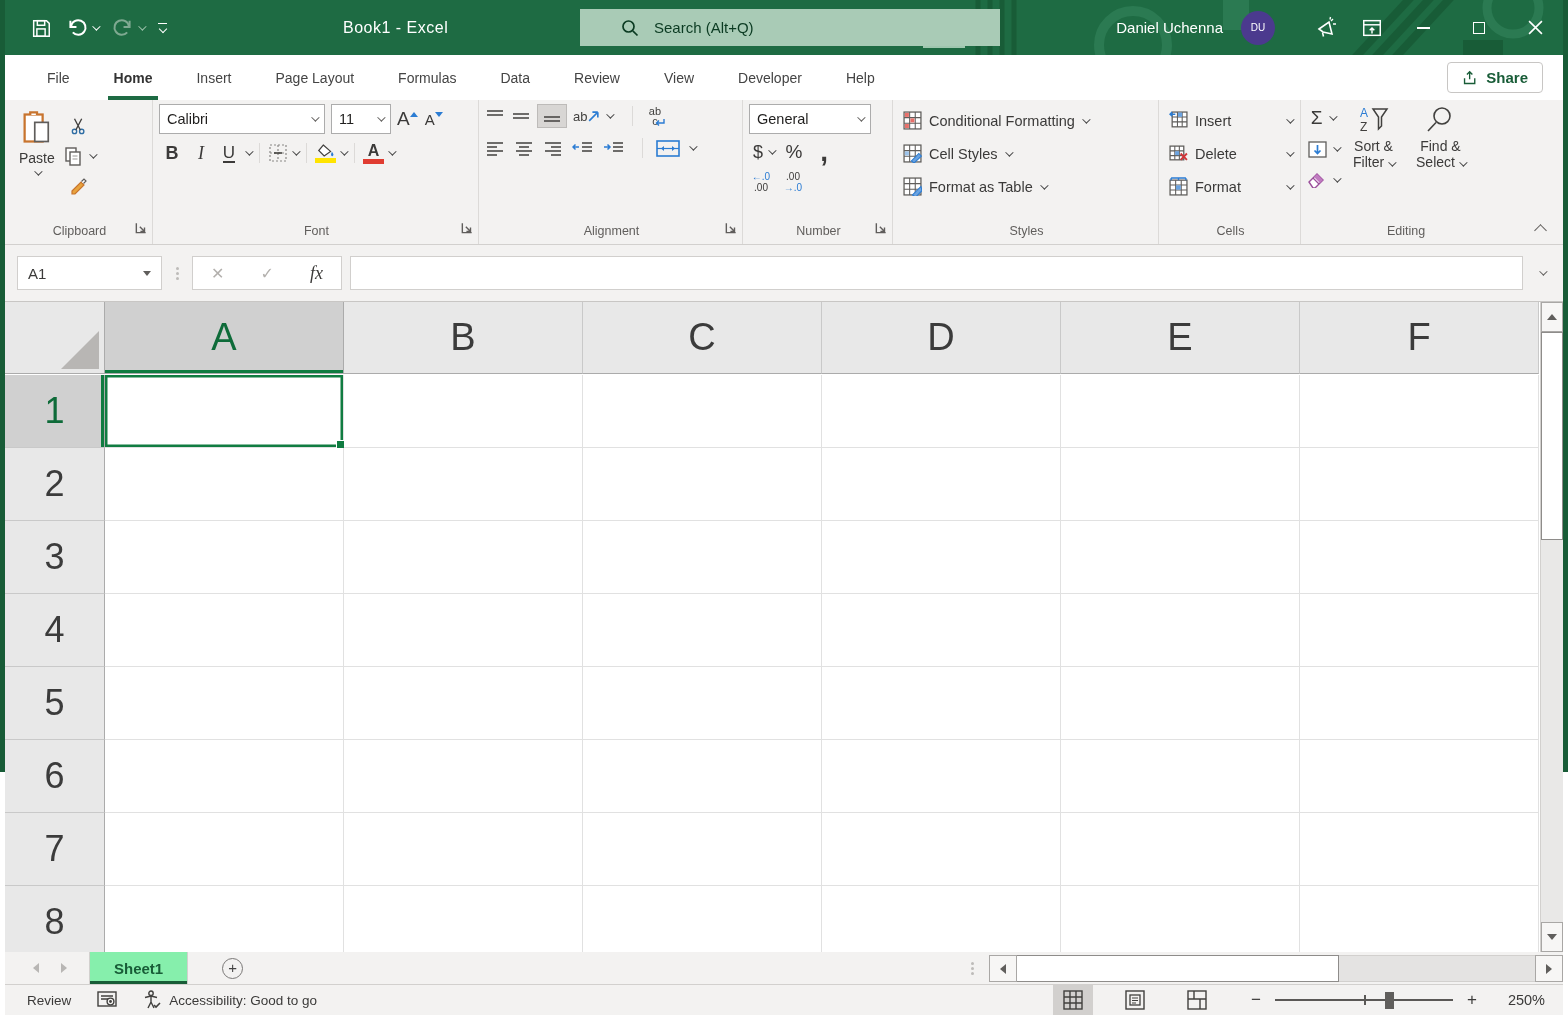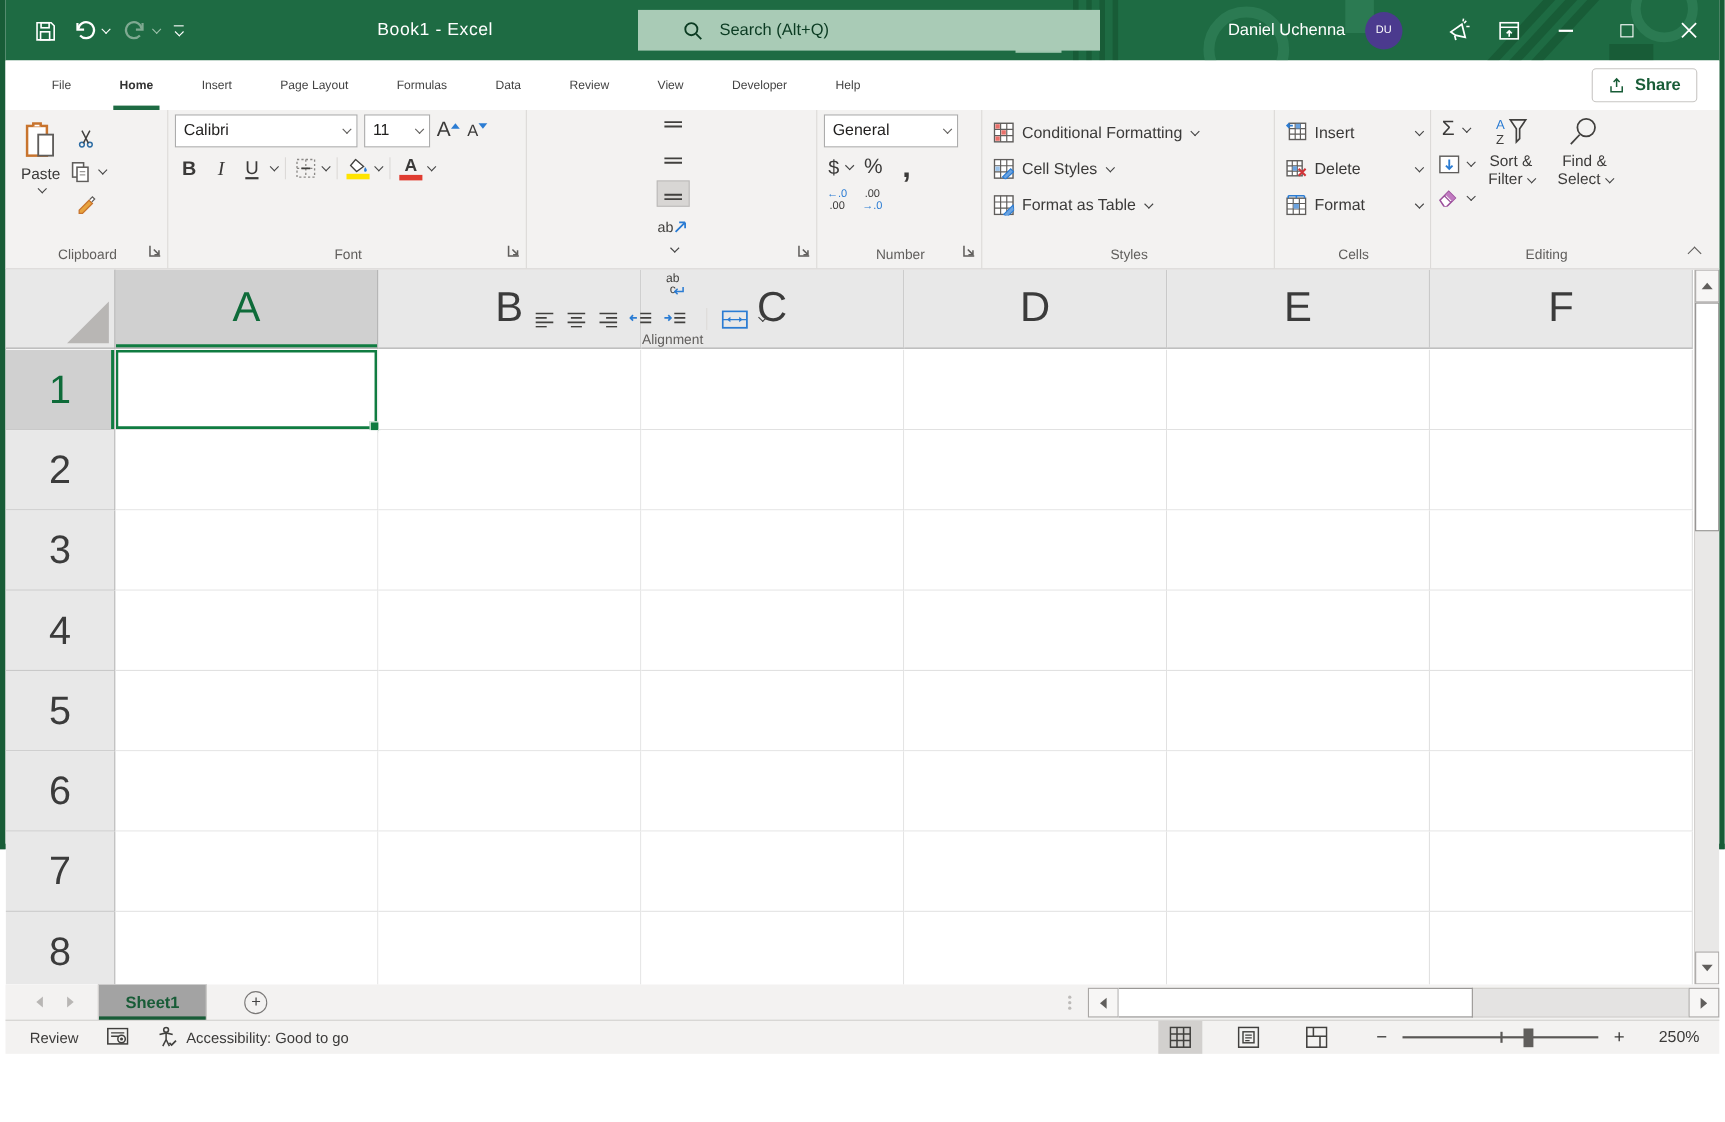--- a/index.html
+++ b/index.html
@@ -29,21 +29,21 @@
   .win-btn { width:56px; height:55px; display:flex; align-items:center; justify-content:center; cursor:pointer; font-size:16px; }
   .min-bar { width:13px; height:2px; background:#fff; display:inline-block; }
   .max-box { width:12px; height:12px; border:1.6px solid #fff; display:inline-block; }
   .chv { display:inline-block; width:6px; height:6px; border-right:1.4px solid #444; border-bottom:1.4px solid #444;
          transform:rotate(45deg) translateY(-2px); }
   .chv.w { border-color:#fff; } .chv.dim { border-color:#9ec2ac; } .chv.gray { border-color:#605E5C; }
 
   
   .tabrow { height:45px; background:#fff; display:flex; align-items:stretch; position:relative; flex:0 0 auto; }
   .tabs { display:flex; margin-left:20px; }
-  .tab { padding:0 22px; display:flex; align-items:center; font-size:11px; color:#444; cursor:pointer; position:relative; }
+  .tab { padding:0 22px; display:flex; align-items:center; font-size:14px; color:#444; cursor:pointer; position:relative; }
   .tab.active { font-weight:bold; color:#333; }
   .tab.active::after { content:""; position:absolute; left:16px; right:16px; bottom:0; height:4px; background:#1E6B43; }
   .share-btn { position:absolute; right:20px; top:7px; height:31px; padding:0 14px; border:1px solid #C8C6C4;
                border-radius:4px; background:#fff; color:#185C37; font-size:15px; font-weight:bold;
                display:flex; align-items:center; gap:7px; cursor:pointer; }
 
   
   .ribbon { height:145px; background:#F3F2F1; border-bottom:1px solid #D2D0CE; display:flex; position:relative; flex:0 0 auto; }
   .group { display:flex; flex-direction:column; border-right:1px solid #DCDAD8; padding:4px 4px 0 6px; position:relative; }
   .glabel-row { margin-top:auto; height:26px; display:flex; align-items:center; justify-content:center;
@@ -118,21 +118,21 @@
   .vs-track { flex:1; cursor:pointer; }
   .tri-up { width:0;height:0;border-left:5px solid transparent;border-right:5px solid transparent;border-bottom:6px solid #605E5C; }
   .tri-dn { width:0;height:0;border-left:5px solid transparent;border-right:5px solid transparent;border-top:6px solid #605E5C; }
   .tri-lf { width:0;height:0;border-top:5px solid transparent;border-bottom:5px solid transparent;border-right:6px solid #605E5C; }
   .tri-rt { width:0;height:0;border-top:5px solid transparent;border-bottom:5px solid transparent;border-left:6px solid #605E5C; }
 
   
   .sheetbar { height:33px; background:#F3F2F1; border-bottom:1px solid #D2D0CE; display:flex; align-items:stretch; flex:0 0 auto; position:relative; }
   .nav-arrows { display:flex; align-items:center; gap:22px; padding:0 22px 0 28px; }
   .nav-arrows .tri-lf,.nav-arrows .tri-rt { border-right-color:#B8B6B4; border-left-color:#B8B6B4; cursor:pointer; }
-  .sheet-tab { background:#a3a3a3; border-left:1px solid #D2D0CE; border-right:1px solid #D2D0CE; padding:0 24px; display:flex; align-items:center;
+  .sheet-tab { background:#86efac; border-left:1px solid #D2D0CE; border-right:1px solid #D2D0CE; padding:0 24px; display:flex; align-items:center;
                color:#185C37; font-weight:bold; font-size:15px; position:relative; cursor:pointer; }
   .sheet-tab::after { content:""; position:absolute; left:0; right:0; bottom:0; height:3px; background:#185C37; }
   .add-sheet { width:21px; height:21px; border:1.3px solid #7A7877; border-radius:50%; align-self:center; margin-left:34px;
                display:flex; align-items:center; justify-content:center; color:#444; font-size:15px; cursor:pointer; line-height:0; }
   .hs-zone { position:absolute; right:0; top:0; height:33px; display:flex; align-items:center; }
   .hscroll { display:flex; align-items:center; height:33px; }
   .hs-btn { width:28px; height:27px; background:#F7F6F5; border:1px solid #A9A7A5; display:flex; align-items:center; justify-content:center; cursor:pointer; }
   .hs-thumb { width:322px; height:27px; background:#fff; border:1px solid #8E8C8A; border-left:none; cursor:grab; }
   .hs-track { width:196px; height:27px; background:#E4E3E2; border-top:1px solid #D2D0CE; border-bottom:1px solid #D2D0CE; cursor:pointer; }
 
@@ -373,21 +373,21 @@
           <span>Font</span>
         </div>
       <span class="launcher"><svg width="14" height="14" viewBox="0 0 12 12">
             <path d="M2 2v8h8" fill="none" stroke="#605E5C" stroke-width="1.2"></path>
             <path d="M5 5l4 4M9 5.5V9H5.5" fill="none" stroke="#605E5C" stroke-width="1.2"></path>
           </svg></span>
     </div>
 
     <div class="group" style="width:264px">
       <div style="display:flex;flex-direction:column;gap:8px;">
-        <div class="irow" style="gap:6px;flex-direction:column;">
+        <div class="irow" style="gap:6px;">
           <span class="ib">
               <svg width="20" height="16" viewBox="0 0 20 16">
                 <path d="M2 3h16M2 7h16" stroke="#41403E" stroke-width="1.7"></path>
               </svg>
             </span>
           <span class="ib">
               <svg width="20" height="16" viewBox="0 0 20 16">
                 <path d="M2 6h16M2 10h16" stroke="#41403E" stroke-width="1.7"></path>
               </svg>
             </span>
@@ -618,20 +618,40 @@
         </div>
       </div>
       <div class="glabel-row">
           <span>Editing</span>
         </div>
     </div>
 
     <span class="collapse-chv"></span>
   </div>
 
+  <div class="formula-row">
+    <div class="name-box">
+      <span>A1</span>
+      <span class="dropcar"></span>
+    </div>
+    <span class="dots3">
+        <i></i>
+        <i></i>
+        <i></i>
+      </span>
+    <div class="fxbox">
+      <span class="fx-cancel">✕</span>
+      <span class="fx-enter">✓</span>
+      <span class="fx-fn">fx</span>
+    </div>
+    <div class="formula-input"></div>
+    <span class="fb-expand">
+        <span class="chv gray"></span>
+      </span>
+  </div>
 
   <div class="grid-wrap">
     <div class="sheet-grid">
         <div class="gcorner">
           <span class="tri"></span>
         </div>
         <div class="ghead sel">A</div>
         <div class="ghead">B</div>
         <div class="ghead">C</div>
         <div class="ghead">D</div>

